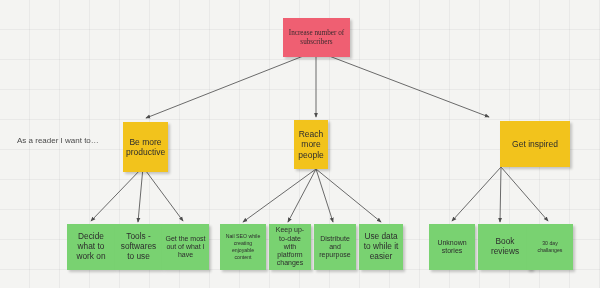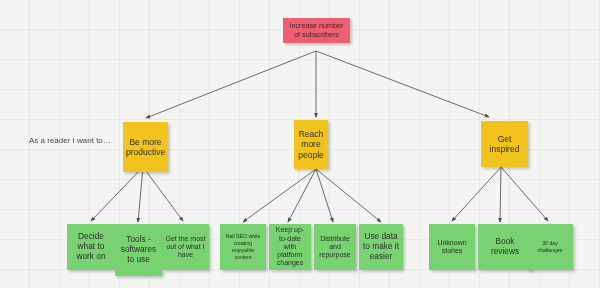--- a/index.html
+++ b/index.html
@@ -89,34 +89,34 @@
       <line x1="316" y1="169" x2="288" y2="222"></line>
       <line x1="316" y1="169" x2="333" y2="222"></line>
       <line x1="316" y1="169" x2="381" y2="222"></line>
 
       <line x1="501" y1="167" x2="452" y2="221"></line>
       <line x1="501" y1="167" x2="500" y2="222"></line>
       <line x1="501" y1="167" x2="548" y2="221"></line>
     </g>
   </svg>
 
-  <div class="side-label" style="left:17px; top:136px;margin-left:12px;">As a reader I want to…</div>
+  <div class="side-label" style="left:17px; top:136px;">As a reader I want to…</div>
 
-  <div class="node node-root" style="left:283px; top:18px; width:67px; height:25px;">Increase number of subscribers</div>
+  <div class="node node-root" style="left:283px; top:18px; width:67px; height:39px;font-family:Liberation Serif, serif;">Increase number of subscribers</div>
 
   <div class="node node-branch" style="left:123px; top:122px; width:45px; height:50px;">Be more productive</div>
   <div class="node node-branch" style="left:294px; top:120px; width:34px; height:49px;">Reach more people</div>
-  <div class="node node-branch" style="left:481px; top:121px; width:47px; height:46px;">Get inspired</div>
+  <div class="node node-branch" style="left:500px; top:121px; width:70px; height:46px;">Get inspired</div>
 
   <div class="node node-leaf" style="left:67px; top:224px; width:48px; height:46px;">Decide what to work on</div>
-  <div class="node node-leaf" style="left:115px; top:224px; width:47px; height:52px;">Tools - softwares to use</div>
+  <div class="node node-leaf" style="left:115px; top:224px; width:47px; height:46px;">Tools - softwares to use</div>
   <div class="node node-leaf small" style="left:162px; top:224px; width:47px; height:46px;">Get the most out of what I have</div>
 
   <div class="node node-leaf tiny" style="left:220px; top:224px; width:46px; height:46px;">Nail SEO while creating enjoyable content</div>
   <div class="node node-leaf small" style="left:269px; top:224px; width:42px; height:46px;">Keep up-to-date with platform changes</div>
   <div class="node node-leaf small" style="left:314px; top:224px; width:42px; height:46px;">Distribute and repurpose</div>
-  <div class="node node-leaf" style="left:359px; top:224px; width:44px; height:46px;">Use data to make it easier</div>
+  <div class="node node-leaf" style="left:359px; top:224px; width:44px; height:46px;">Use data to while it easier</div>
 
   <div class="node node-leaf small" style="left:429px; top:224px; width:46px; height:46px;">Unknown stories</div>
   <div class="node node-leaf" style="left:478px; top:224px; width:54px; height:46px;">Book reviews</div>
   <div class="node node-leaf tiny" style="left:527px; top:224px; width:46px; height:46px;">30 day challanges</div>
 
 </div>
 
 </body></html>

